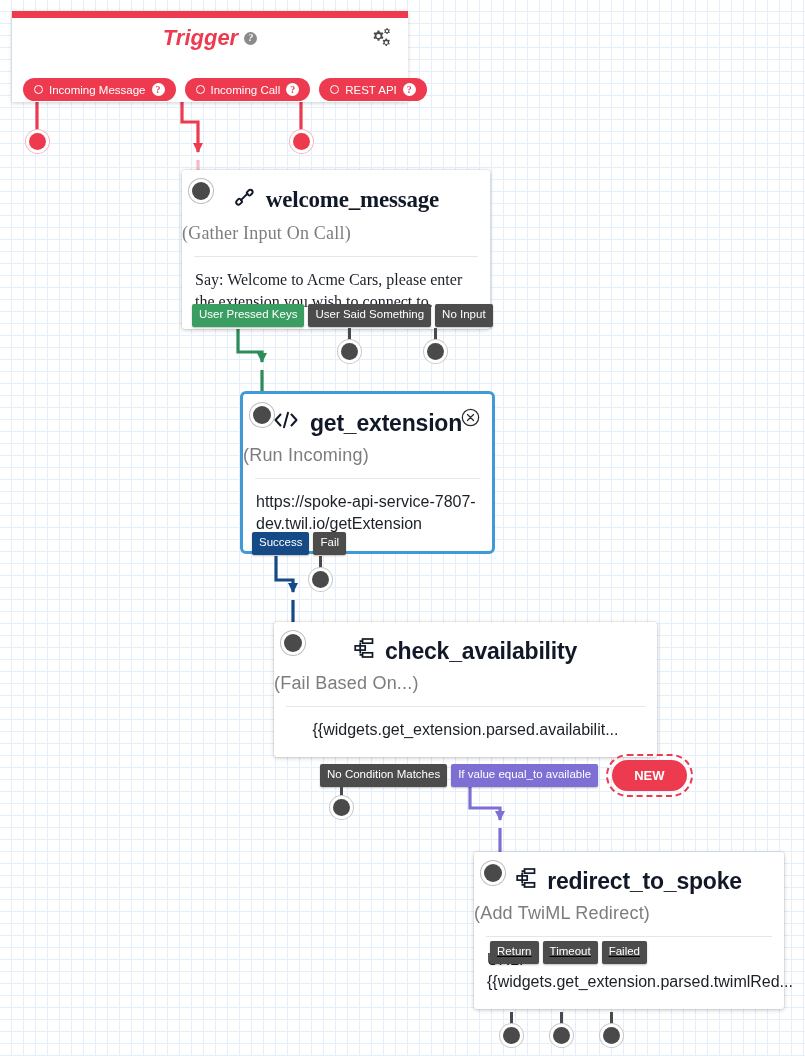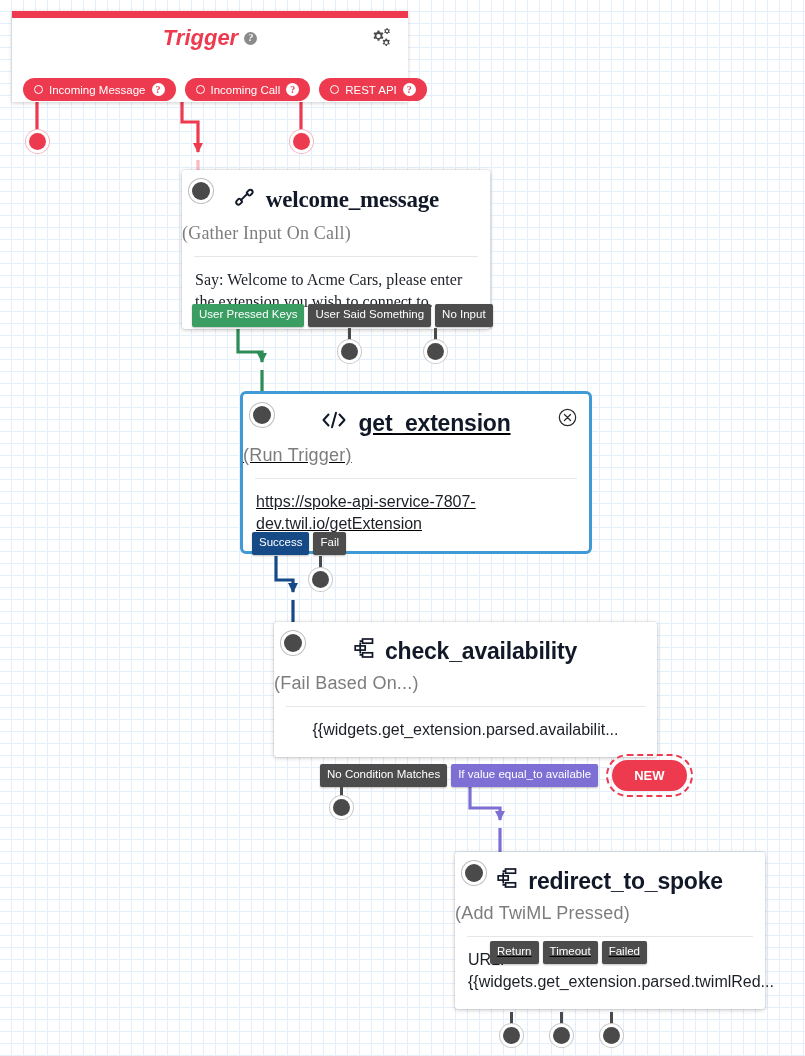--- a/index.html
+++ b/index.html
@@ -275,21 +275,21 @@
   <div class="outs" style="left:192px; top:304px;">
     <div class="out green">User Pressed Keys</div>
     <div class="out">User Said Something</div>
     <div class="out">No Input</div>
   </div>
   <div class="stub" style="left:348px; top:328px; height:20px;"></div>
   <div class="term-dot" style="left:341px; top:343px;"></div>
   <div class="stub" style="left:434px; top:328px; height:20px;"></div>
   <div class="term-dot" style="left:427px; top:343px;"></div>
 
-  <div class="node selected" id="n-getext" style="left:240px; top:391px; width:352px;text-decoration:underline;">
+  <div class="node selected" id="n-getext" style="left:240px; top:391px; width:255px;">
     <div class="in-dot"></div>
     <div class="node-head">
       <div class="node-title">
         <span class="ic">
           <svg viewBox="0 0 30 24" width="30" height="24">
             <g fill="none" stroke="#111827" stroke-width="2" stroke-linecap="round" stroke-linejoin="round">
               <path d="M9.5,6.5 L4.5,12 L9.5,17.5"></path>
               <path d="M20.5,6.5 L25.5,12 L20.5,17.5"></path>
               <path d="M17,4.8 L13,19.2"></path>
             </g>
@@ -297,21 +297,21 @@
         </span>
         <span>get_extension</span>
       </div>
       <span class="close-icon">
         <svg viewBox="0 0 20 20" width="19" height="19">
           <circle cx="10" cy="10" r="8.6" fill="none" stroke="#2b2b2b" stroke-width="1.3"></circle>
           <path d="M6.8,6.8 L13.2,13.2 M13.2,6.8 L6.8,13.2" stroke="#2b2b2b" stroke-width="1.3" stroke-linecap="round"></path>
         </svg>
       </span>
     </div>
-    <div class="node-sub">(Run Trigger)</div>
+    <div class="node-sub">(Run Incoming)</div>
     <div class="node-divider"></div>
     <div class="node-body">https://spoke-api-service-7807-dev.twil.io/getExtension</div>
   </div>
   <div class="outs" style="left:252px; top:532px;">
     <div class="out navy">Success</div>
     <div class="out">Fail</div>
   </div>
   <div class="stub" style="left:319px; top:556px; height:20px;"></div>
   <div class="term-dot" style="left:312px; top:571px;"></div>
 
@@ -338,39 +338,39 @@
     <div class="node-body center">{{widgets.get_extension.parsed.availabilit...</div>
   </div>
   <div class="outs" style="left:284px; top:760px; align-items:center;padding-left:36px;">
     <div class="out">No Condition Matches</div>
     <div class="out purple">If value equal_to available</div>
     <div class="out new">NEW</div>
   </div>
   <div class="stub" style="left:340px; top:784px; height:20px;"></div>
   <div class="term-dot" style="left:333px; top:799px;"></div>
 
-  <div class="node" id="n-redirect" style="left:455px; top:852px; width:310px;">
+  <div class="node" id="n-redirect" style="left:474px; top:852px; width:310px;">
     <div class="in-dot"></div>
     <div class="node-head">
       <div class="node-title">
         <span class="ic">
           <svg viewBox="0 0 24 24" width="24" height="24">
             <g fill="none" stroke="#111827" stroke-width="1.7">
               <rect x="10.5" y="3.0" width="10" height="4.2"></rect>
               <rect x="3.2" y="9.9" width="10" height="4.2"></rect>
               <rect x="10.5" y="16.8" width="10" height="4.2"></rect>
               <path d="M8.2,7.2 L8.2,16.8" stroke-linecap="round"></path>
               <path d="M8.2,5.1 L10.5,5.1 M8.2,18.9 L10.5,18.9" stroke-linecap="round"></path>
             </g>
           </svg>
         </span>
         <span>redirect_to_spoke</span>
       </div>
     </div>
-    <div class="node-sub">(Add TwiML Pressed)</div>
+    <div class="node-sub">(Add TwiML Redirect)</div>
     <div class="node-divider"></div>
     <div class="node-body">URL: {{widgets.get_extension.parsed.twimlRed...</div>
   </div>
   <div class="outs" style="left:490px; top:941px;text-decoration:underline;">
     <div class="out">Return</div>
     <div class="out">Timeout</div>
     <div class="out">Failed</div>
   </div>
   <div class="stub" style="left:510px; top:1012px; height:20px;"></div>
   <div class="term-dot" style="left:503px; top:1027px;"></div>

